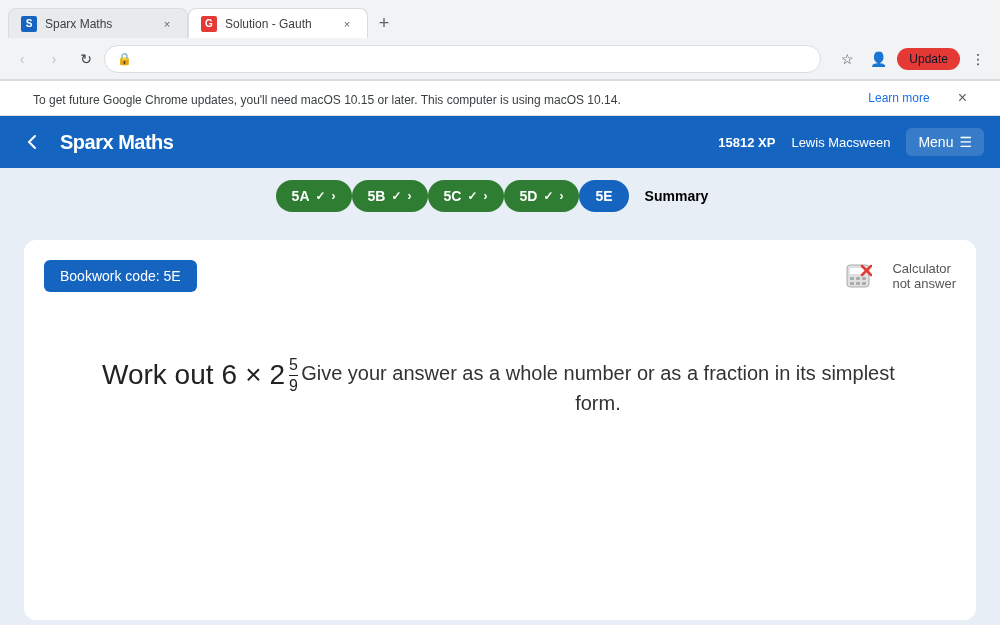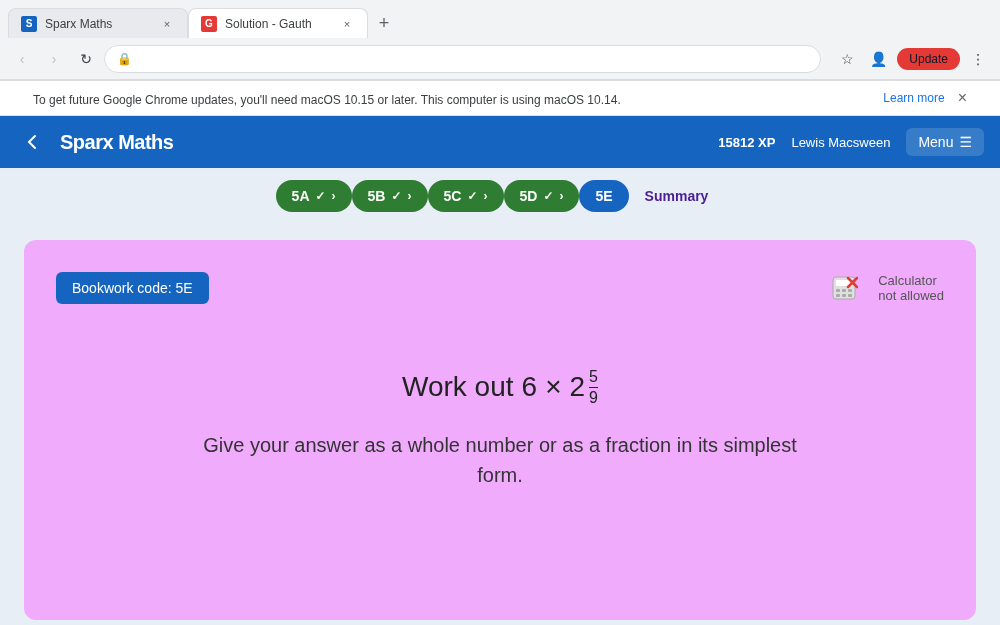--- a/index.html
+++ b/index.html
@@ -36,33 +36,33 @@
     .header-right { display: flex; align-items: center; gap: 16px; }
     .xp-badge { font-size: 13px; font-weight: 700; }
     .user-name { font-size: 13px; }
     .menu-btn { display: flex; align-items: center; gap: 6px; background: rgba(255,255,255,0.15); border-radius: 6px; padding: 6px 12px; cursor: pointer; font-size: 14px; font-weight: 500; }
 
     
     .tab-nav { background: #e8eef5; display: flex; align-items: center; justify-content: center; padding: 12px 0; gap: 0; }
     .task-tab { display: flex; align-items: center; gap: 6px; padding: 8px 16px; border-radius: 20px; font-size: 14px; font-weight: 600; cursor: pointer; border: none; }
     .task-tab.completed { background: #2e7d32; color: white; }
     .task-tab.active { background: #1565c0; color: white; }
-    .task-tab.summary { background: transparent; color: #4c1d95; font-weight: 600; }
+    .task-tab.summary { background: transparent; color: #000000; font-weight: 600; }
     .check-icon { font-size: 12px; }
     .chevron { font-size: 12px; }
 
     
     .main-content { background: #e8eef5; padding: 16px 24px 0; min-height: 350px; }
-    .question-card { background: #f0abfc; border-radius: 12px; padding: 32px; min-height: 380px; position: relative; }
+    .question-card { background: #ffffff; border-radius: 12px; padding: 20px; min-height: 380px; position: relative; }
     .card-header { display: flex; align-items: center; justify-content: space-between; margin-bottom: 24px; }
     .bookwork-code { background: #1565c0; color: white; padding: 8px 16px; border-radius: 6px; font-size: 14px; font-weight: 500; }
     .calculator-info { display: flex; align-items: center; gap: 18px; color: #555; font-size: 13px; }
     .calc-icon { width: 32px; height: 32px; position: relative; display: flex; align-items: center; justify-content: center; }
 
-    .question-area { display: flex; flex-direction: column; align-items: center; justify-content: center; padding: 40px 20px 60px; text-align: center; }
+    .question-area { display: flex; align-items: flex-end; justify-content: center; padding: 40px 20px 60px; text-align: center; }
     .question-math { font-size: 28px; color: #222; margin-bottom: 24px; display: flex; align-items: center; gap: 8px; }
     .mixed-number { display: flex; align-items: center; gap: 2px; }
     .mixed-whole { font-size: 28px; }
     .fraction { display: flex; flex-direction: column; align-items: center; font-size: 16px; line-height: 1.1; margin-left: 2px; }
     .frac-num { border-bottom: 1.5px solid #222; padding-bottom: 1px; font-size: 16px; }
     .frac-den { padding-top: 1px; font-size: 16px; }
     .question-instruction { font-size: 20px; color: #333; line-height: 1.5; max-width: 600px; }
 
     
     .bottom-bar { background: #e8eef5; display: flex; align-items: center; justify-content: space-between; padding: 16px 24px; }
@@ -96,21 +96,21 @@
         <div class="ctrl-btn">☆</div>
         <div class="ctrl-btn">👤</div>
         <button class="update-btn">Update</button>
         <div class="ctrl-btn">⋮</div>
       </div>
     </div>
   </div>
 
   <div class="notification-bar">
     <span>To get future Google Chrome updates, you'll need macOS 10.15 or later. This computer is using macOS 10.14.</span>
-    <div style="display:flex; align-items:center; gap:5px;">
+    <div style="display:flex; align-items:center; gap:20px;">
       <span class="learn-more">Learn more</span>
       <span class="notif-close">×</span>
     </div>
   </div>
 </div>
 
 <div class="app-header">
   <div class="back-btn">
     <svg width="20" height="20" viewBox="0 0 20 20" fill="white">
       <path d="M13 4l-6 6 6 6" stroke="white" stroke-width="2" fill="none" stroke-linecap="round"></path>
@@ -171,21 +171,21 @@
             <rect x="6" y="20" width="4" height="3" rx="1" fill="#aaa"></rect>
             <rect x="12" y="20" width="4" height="3" rx="1" fill="#aaa"></rect>
             <rect x="18" y="20" width="4" height="3" rx="1" fill="#aaa"></rect>
 
             <line x1="18" y1="4" x2="27" y2="13" stroke="#e53935" stroke-width="2.5" stroke-linecap="round"></line>
             <line x1="27" y1="4" x2="18" y2="13" stroke="#e53935" stroke-width="2.5" stroke-linecap="round"></line>
           </svg>
         </div>
         <div>
           <div>Calculator</div>
-          <div>not allowed</div>
+          <div>not answer</div>
         </div>
       </div>
     </div>
 
     <div class="question-area">
       <div class="question-math">
         <span>Work out</span>
         <span>6</span>
         <span>×</span>
         <span class="mixed-number">

